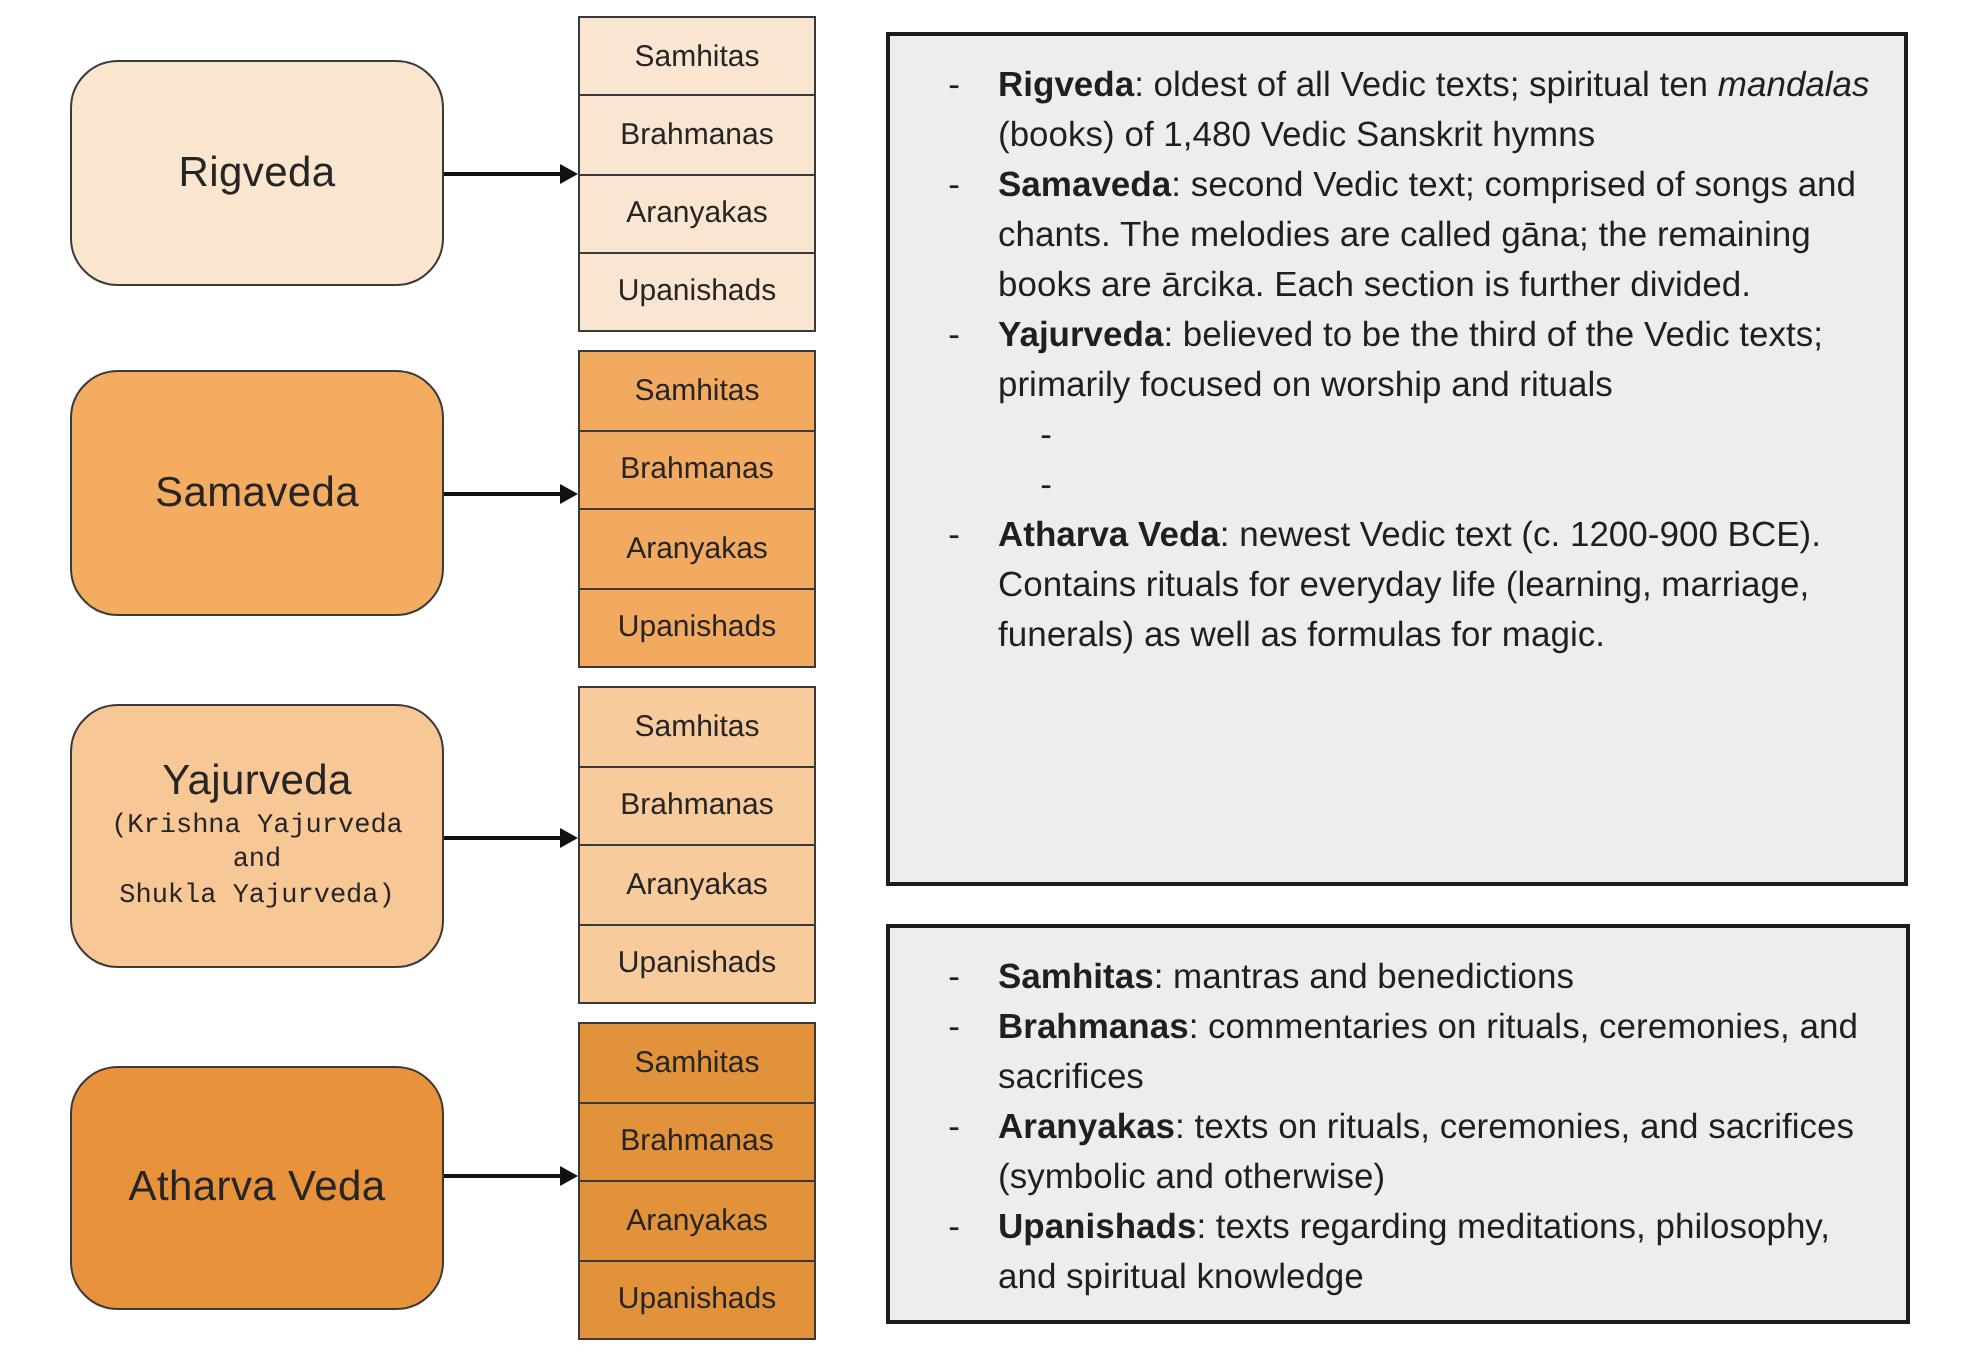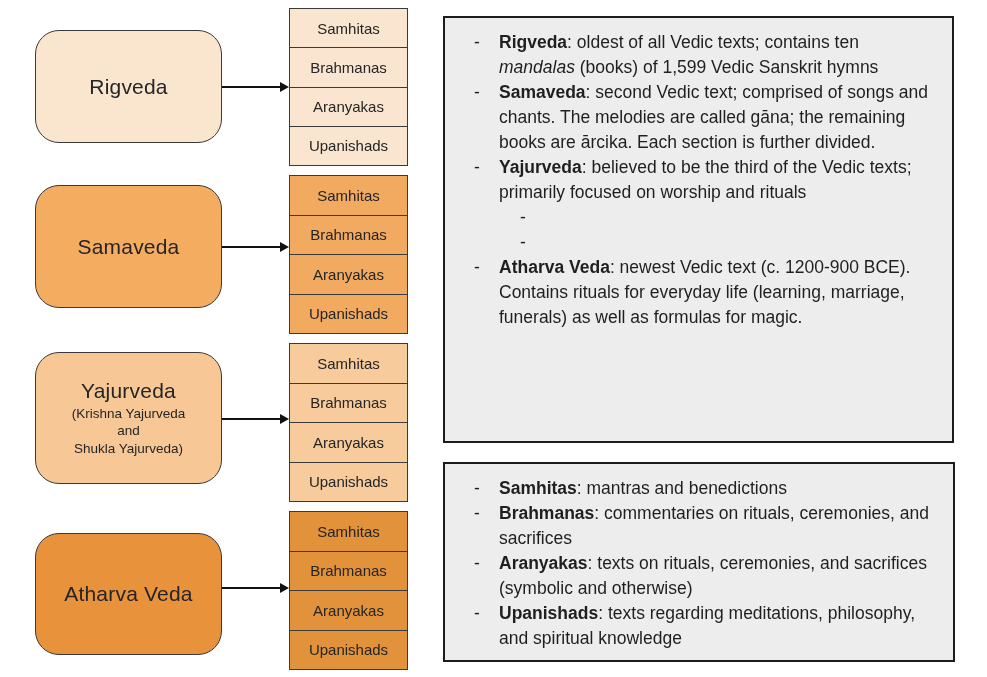--- a/index.html
+++ b/index.html
@@ -9,21 +9,21 @@
   }
 
   
   .veda {
     position:absolute; left:35px; width:187px; box-sizing:border-box;
     border:1.6px solid #3a3a3a; border-radius:24px;
     display:flex; flex-direction:column; align-items:center; justify-content:center;
     text-align:center; color:#252525;
   }
   .veda .title { font-size:21px; letter-spacing:.2px; }
-  .veda .subtitle { font-size:13.5px; line-height:1.3; white-space:pre-line; margin-top:2px; }
+  .veda .subtitle { font-size:13.5px; line-height:1.3; white-space:pre-line; margin-top:2px;font-family:Liberation Mono, monospace; }
 
   
   .stack {
     position:absolute; left:289px; width:119px; box-sizing:border-box;
     border:1px solid #3a3a3a; display:flex; flex-direction:column;
   }
   .stack .cell {
     flex:1 1 0; display:flex; align-items:center; justify-content:center;
     font-size:15px; color:#252525; border-top:1px solid #3a3a3a;
   }
@@ -101,21 +101,21 @@
   <div class="stack" style="top: 511px; height: 159px; background: rgb(226, 146, 58);">
     <div class="cell">Samhitas</div>
     <div class="cell">Brahmanas</div>
     <div class="cell">Aranyakas</div>
     <div class="cell">Upanishads</div>
   </div>
 
   <div class="panel panel-top">
     <div class="li">
       <span class="dash">-</span>
-      <div class="txt"><b>Rigveda</b><span>: oldest of all Vedic texts; contains ten </span><i>mandalas</i><span> (books) of 1,599 Vedic Sanskrit hymns</span></div>
+      <div class="txt"><b>Rigveda</b><span>: oldest of all Vedic texts; spiritual ten </span><i>mandalas</i><span> (books) of 1,480 Vedic Sanskrit hymns</span></div>
     </div>
     <div class="li">
       <span class="dash">-</span>
       <div class="txt"><b>Samaveda</b><span>: second Vedic text; comprised of songs and chants. The melodies are called gāna; the remaining books are ārcika. Each section is further divided.</span></div>
     </div>
     <div class="li">
       <span class="dash">-</span>
       <div class="txt"><b>Yajurveda</b><span>: believed to be the third of the Vedic texts; primarily focused on worship and rituals</span></div>
     </div>
     <div class="li sub">

